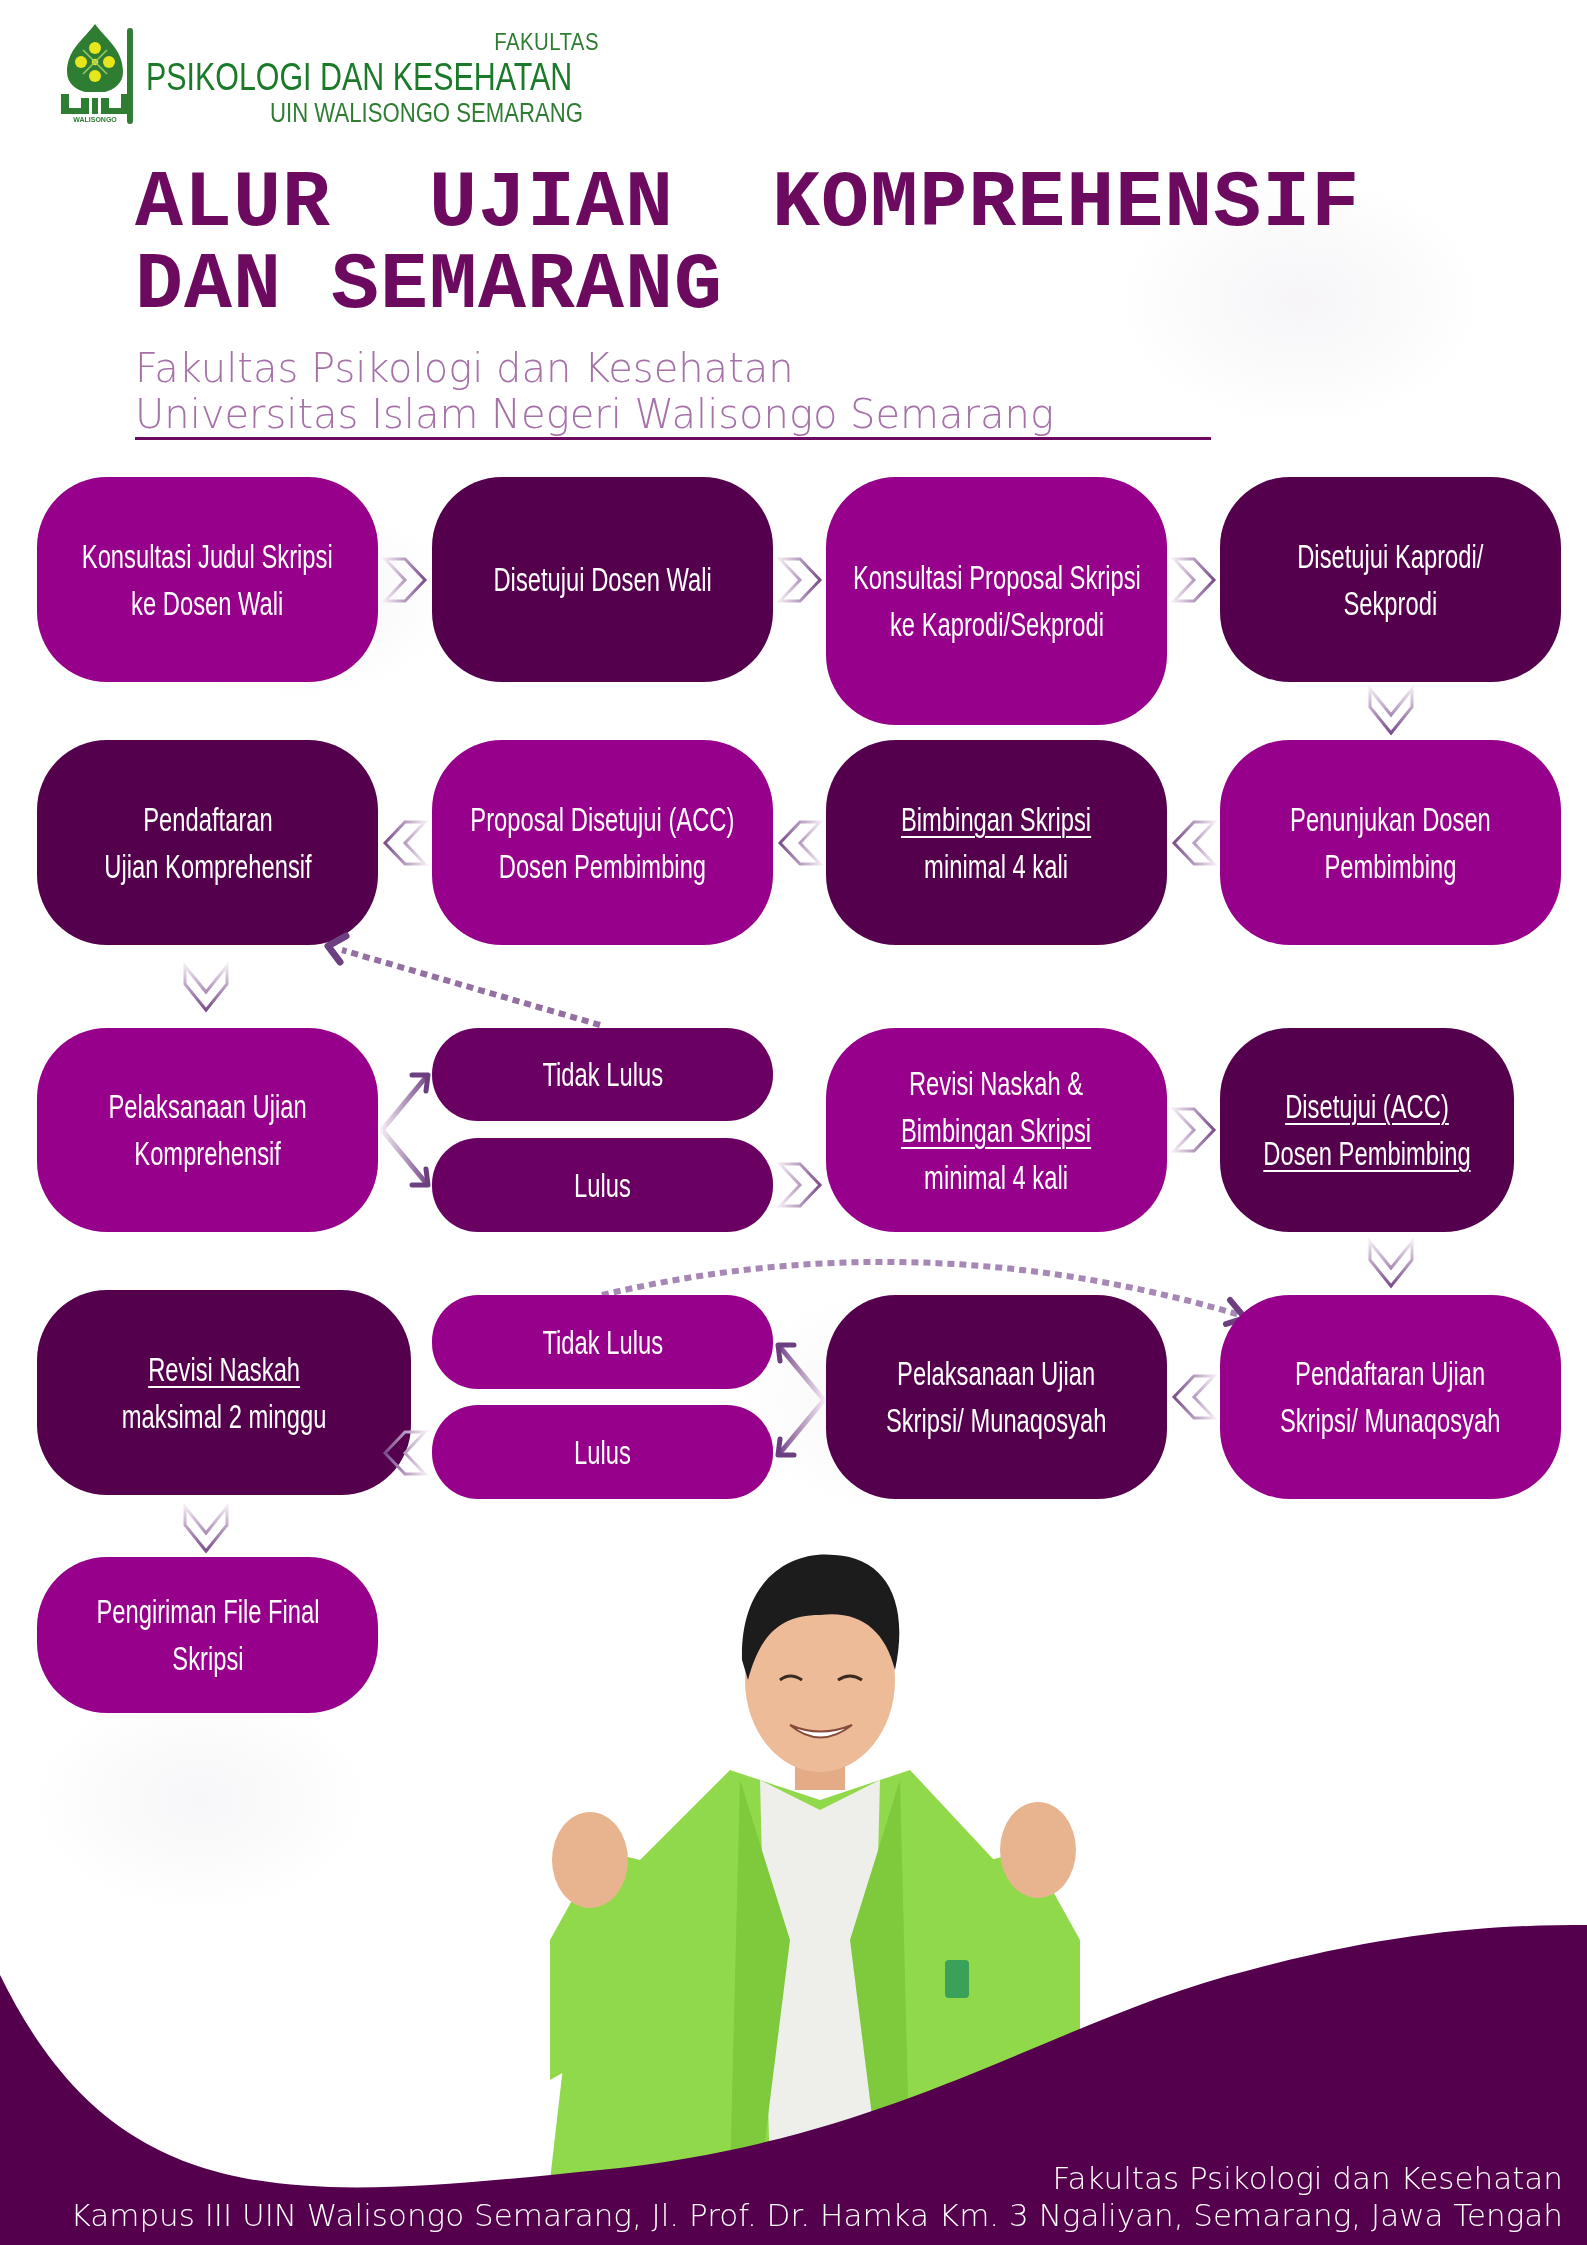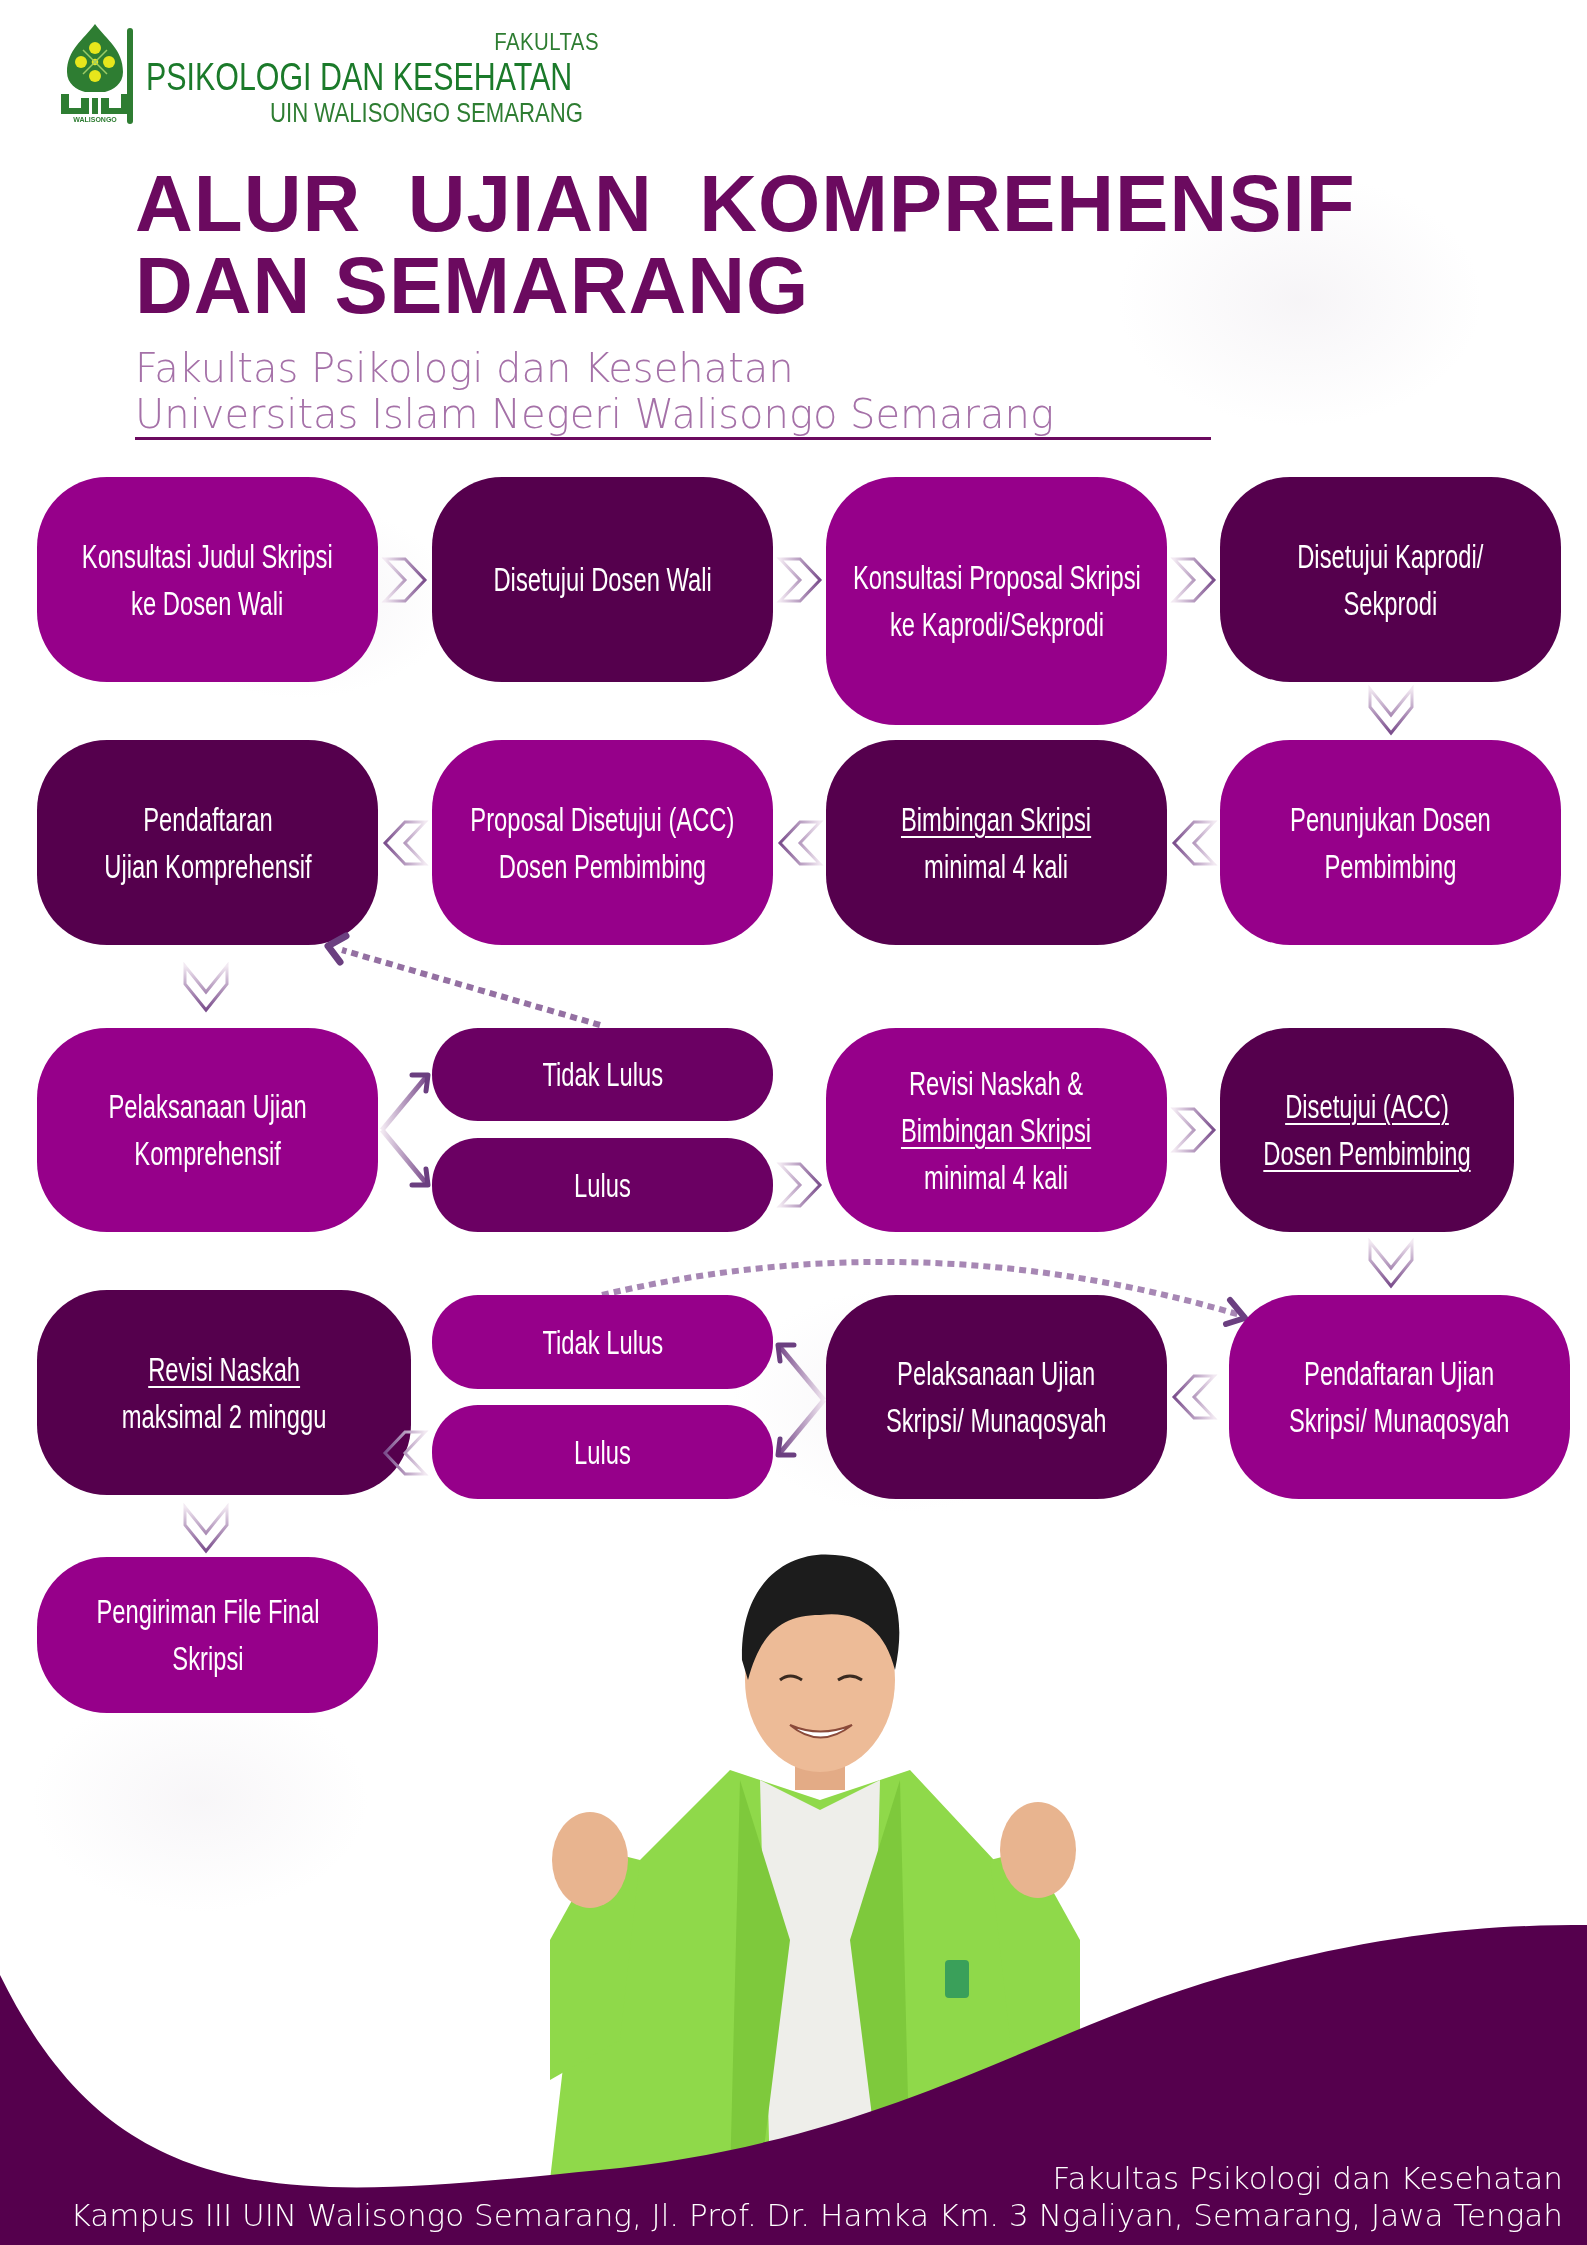--- a/index.html
+++ b/index.html
@@ -15,21 +15,21 @@
 
   
   .logo { left:55px; top:22px; width:80px; height:102px; }
   .logo-bar { left:127px; top:28px; width:6px; height:96px; background:#2e7d32; border-radius:3px; }
   .logo-text { left:146px; top:30px; color:#2e7d32; font-family:"Liberation Sans", sans-serif; line-height:1;text-align:right; }
   .logo-l1 { font-size:24px; font-weight:400; letter-spacing:0.5px; transform:scaleX(0.85); transform-origin:left; display:block; }
   .logo-l2 { font-size:38px; font-weight:400; margin-top:4px; transform:scaleX(0.8); transform-origin:left; display:block; white-space:nowrap; color:#1b7a2a;}
   .logo-l3 { font-size:27px; margin-top:4px; transform:scaleX(0.82); transform-origin:left; display:block; white-space:nowrap; }
 
   
-  .title { left:135px; top:163px; color:#6b0a5f; font-family:Liberation Sans, sans-serif; font-weight:bold;
+  .title { left:135px; top:163px; color:#6b0a5f; font-family:Liberation Mono, monospace; font-weight:bold;
            font-size:80px; line-height:82px; letter-spacing:1px; white-space:nowrap; transform:scaleX(1.0); transform-origin:left; }
   .title span { display:block; }
   .subtitle { left:135px; top:345px; color:#a571a8; font-family:"DejaVu Sans", sans-serif; font-weight:200;
               font-size:40px; line-height:46px; white-space:nowrap; }
   .subtitle span { display:block; }
   .subtitle-rule { left:135px; top:437px; width:1076px; height:3px; background:#6b0a5f; }
 
   
   .box { position:absolute; display:flex; align-items:center; justify-content:center; text-align:center;
          color:#ffffff; border-radius:70px; font-family:"Liberation Sans", sans-serif; font-size:33px; line-height:47px;
@@ -204,21 +204,21 @@
 </div>
 <div class="box bright pill" style="left:432px;top:1295px;width:341px;height:94px;">
   <span class="txt">Tidak Lulus</span>
 </div>
 <div class="box bright pill" style="left:432px;top:1405px;width:341px;height:94px;">
   <span class="txt">Lulus</span>
 </div>
 <div class="box dark" style="left:826px;top:1295px;width:341px;height:204px;">
   <span class="txt"><span>Pelaksanaan Ujian</span><br><span>Skripsi/ Munaqosyah</span></span>
 </div>
-<div class="box bright" style="left:1220px;top:1295px;width:341px;height:204px;margin-left:9px;">
+<div class="box bright" style="left:1220px;top:1295px;width:341px;height:204px;">
   <span class="txt"><span>Pendaftaran Ujian</span><br><span>Skripsi/ Munaqosyah</span></span>
 </div>
 <svg class="chev" style="left:1170px;top:1372px" width="48" height="50">
     <path d="M44 4 L24 4 L4 25 L24 46 L44 46 L24 25 Z" fill="none" stroke="url(#gL)" stroke-width="3"></path>
   </svg>
 
 <svg class="abs" style="left:772px;top:1335px" width="56" height="130">
   <line x1="52" y1="65" x2="8" y2="12" stroke="url(#gL)" stroke-width="5"></line>
   <line x1="52" y1="65" x2="8" y2="118" stroke="url(#gL)" stroke-width="5"></line>
   <path d="M22 10 L6 10 L8 26" fill="none" stroke="#6b3f80" stroke-width="5" stroke-linecap="round" stroke-linejoin="round"></path>

